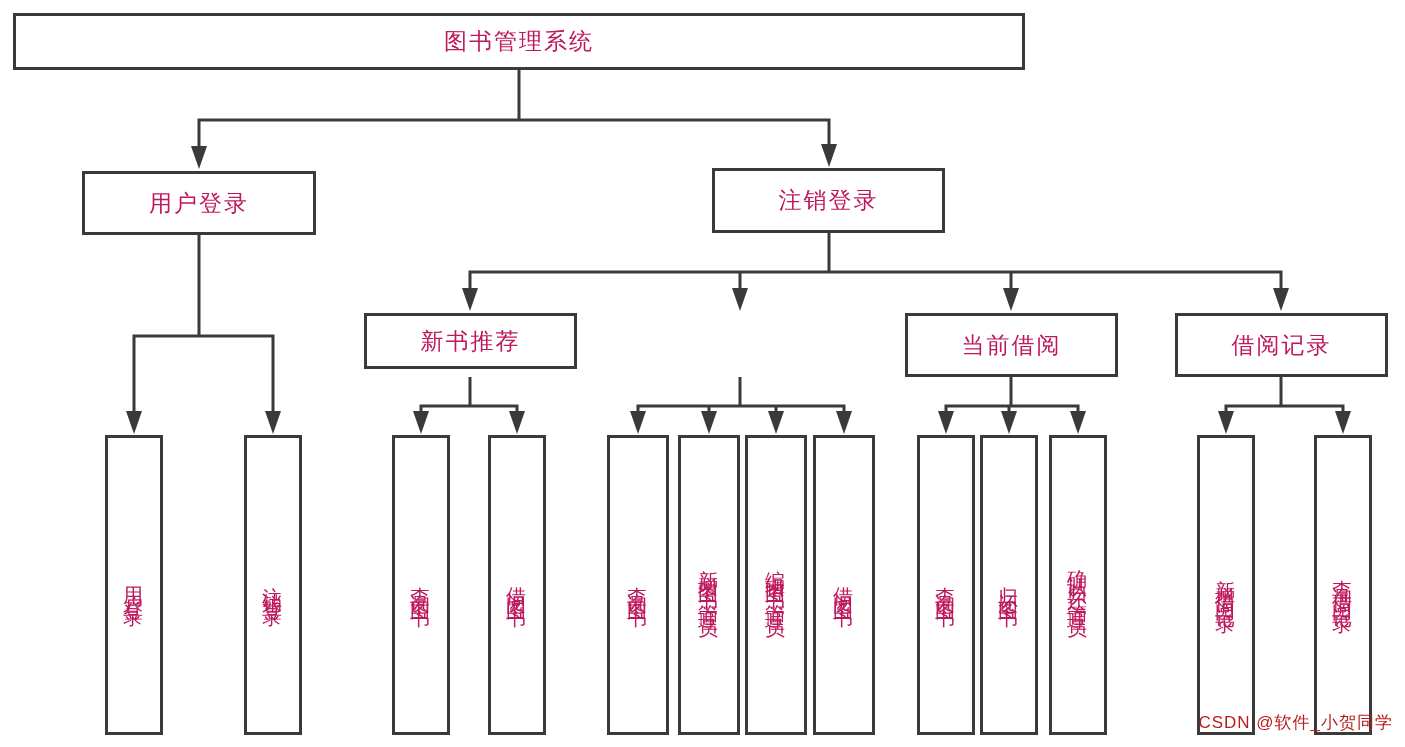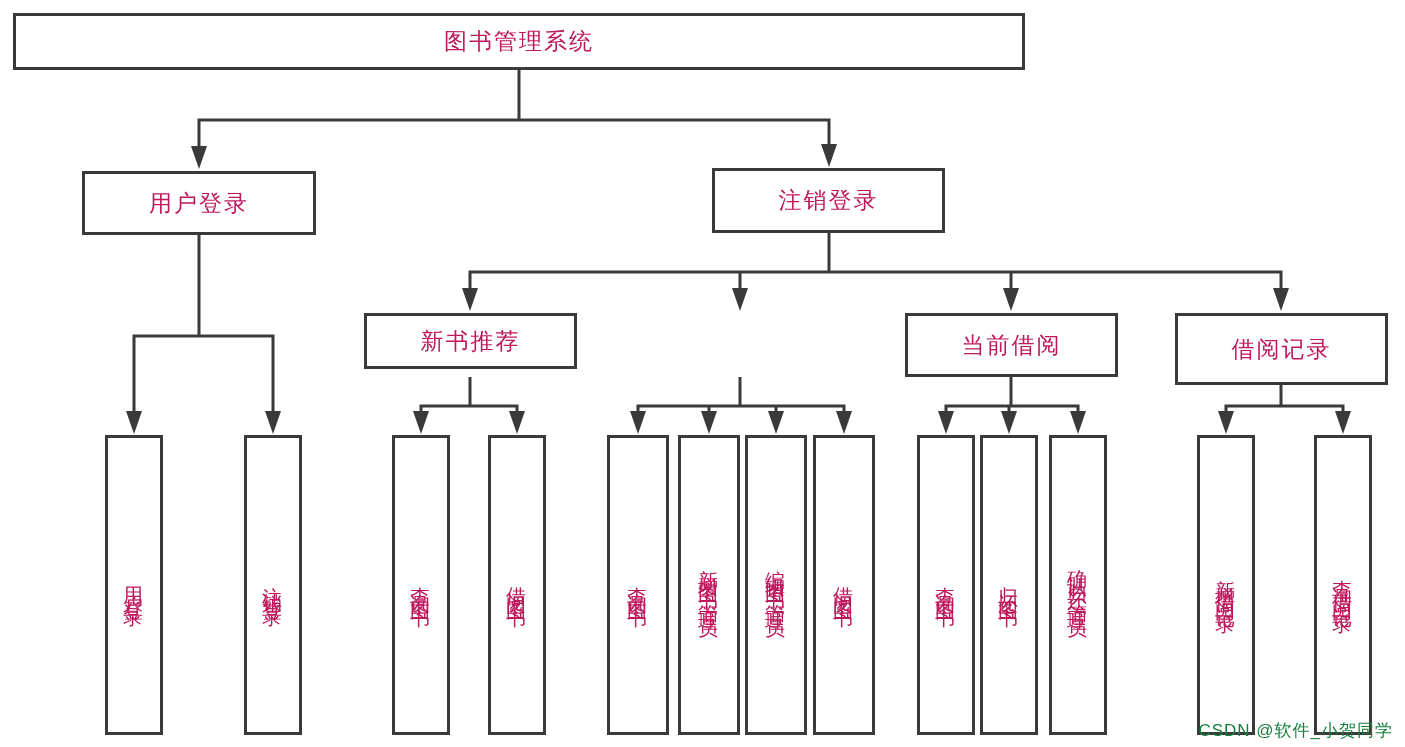--- a/index.html
+++ b/index.html
@@ -27,24 +27,24 @@
   }
   .vbox{
     writing-mode:vertical-rl;
     font-size:20px;
     letter-spacing:7px;
     white-space:normal;
   }
   .watermark{
     position:absolute;
     right:12px;
-    bottom:5px;
+    bottom:13px;
     font-size:17px;
     letter-spacing:1px;
-    color:#15803d;
+    color:#b91c1c;
     padding-left:36px;
   }
 </style>
 </head>
 <body>
 
 <div class="canvas">
 
   <svg class="connectors" viewBox="0 0 1405 747" xmlns="http://www.w3.org/2000/svg">
     <g stroke="#3a3a3a" stroke-width="3" fill="none">
@@ -93,21 +93,21 @@
     </g>
   </svg>
 
   <div class="box" style="left:13px;top:13px;width:1012px;height:57px">图书管理系统</div>
 
   <div class="box" style="left:82px;top:171px;width:234px;height:64px">用户登录</div>
   <div class="box" style="left:712px;top:168px;width:233px;height:65px">注销登录</div>
 
   <div class="box" style="left:364px;top:313px;width:213px;height:56px">新书推荐</div>
   <div class="box" style="left:905px;top:313px;width:213px;height:64px">当前借阅</div>
-  <div class="box" style="left:1175px;top:313px;width:213px;height:72px">借阅记录</div>
+  <div class="box" style="left:1175px;top:313px;width:213px;height:64px">借阅记录</div>
 
   <div class="box vbox" style="left:105px;top:435px;width:58px;height:300px">用户登录</div>
   <div class="box vbox" style="left:244px;top:435px;width:58px;height:300px">注销登录</div>
 
   <div class="box vbox" style="left:392px;top:435px;width:58px;height:300px">查询图书</div>
   <div class="box vbox" style="left:488px;top:435px;width:58px;height:300px">借阅图书</div>
 
   <div class="box vbox" style="left:607px;top:435px;width:62px;height:300px">查询图书</div>
   <div class="box vbox" style="left:678px;top:435px;width:62px;height:300px">新增图书（管理员）</div>
   <div class="box vbox" style="left:745px;top:435px;width:62px;height:300px">编辑图书（管理员）</div>

